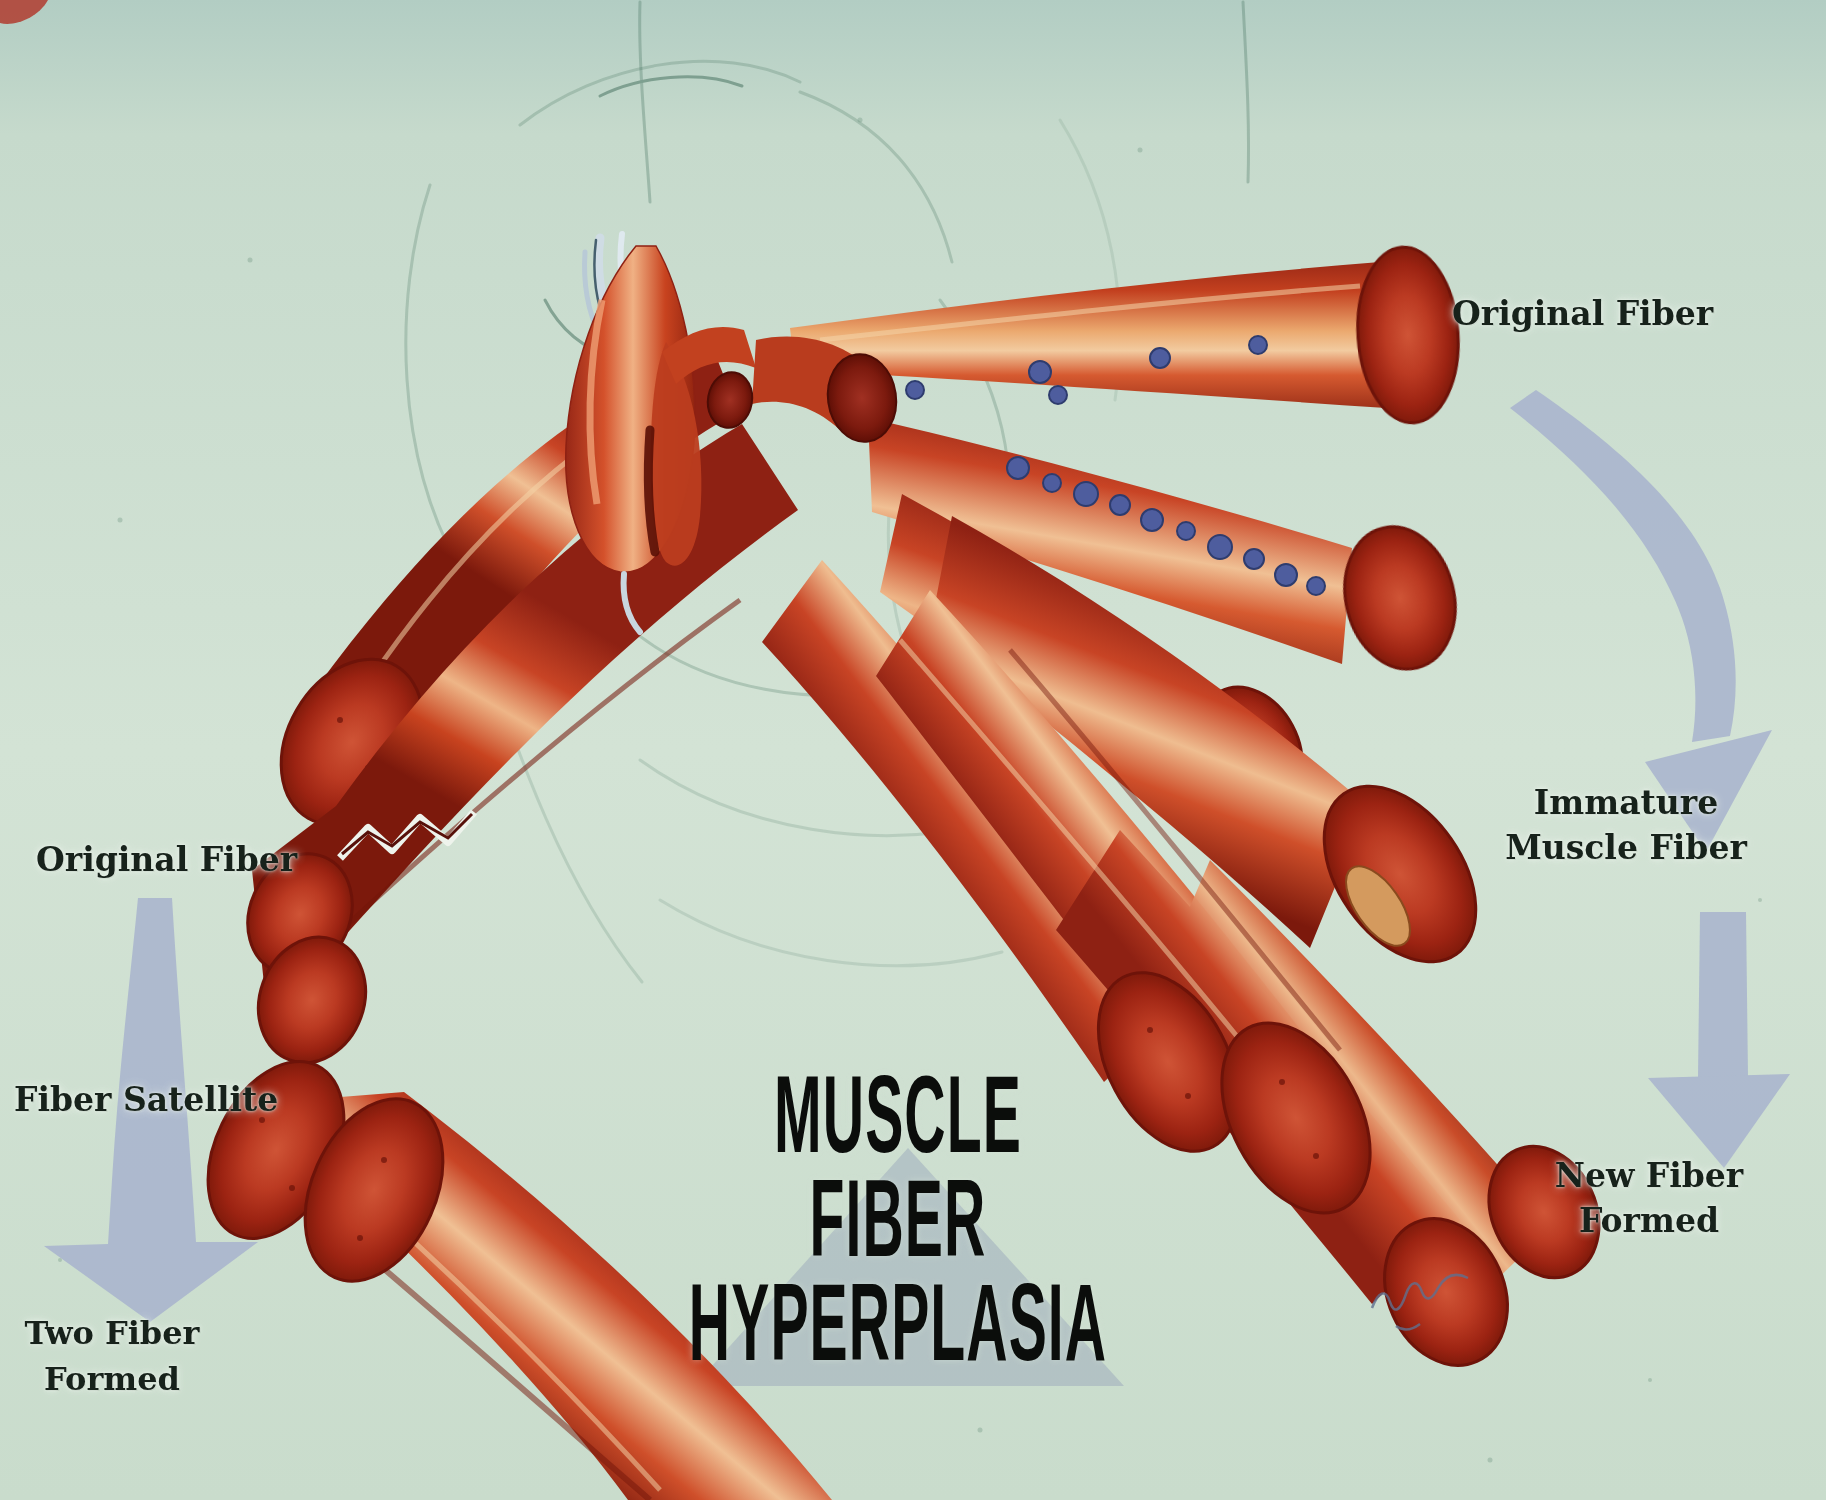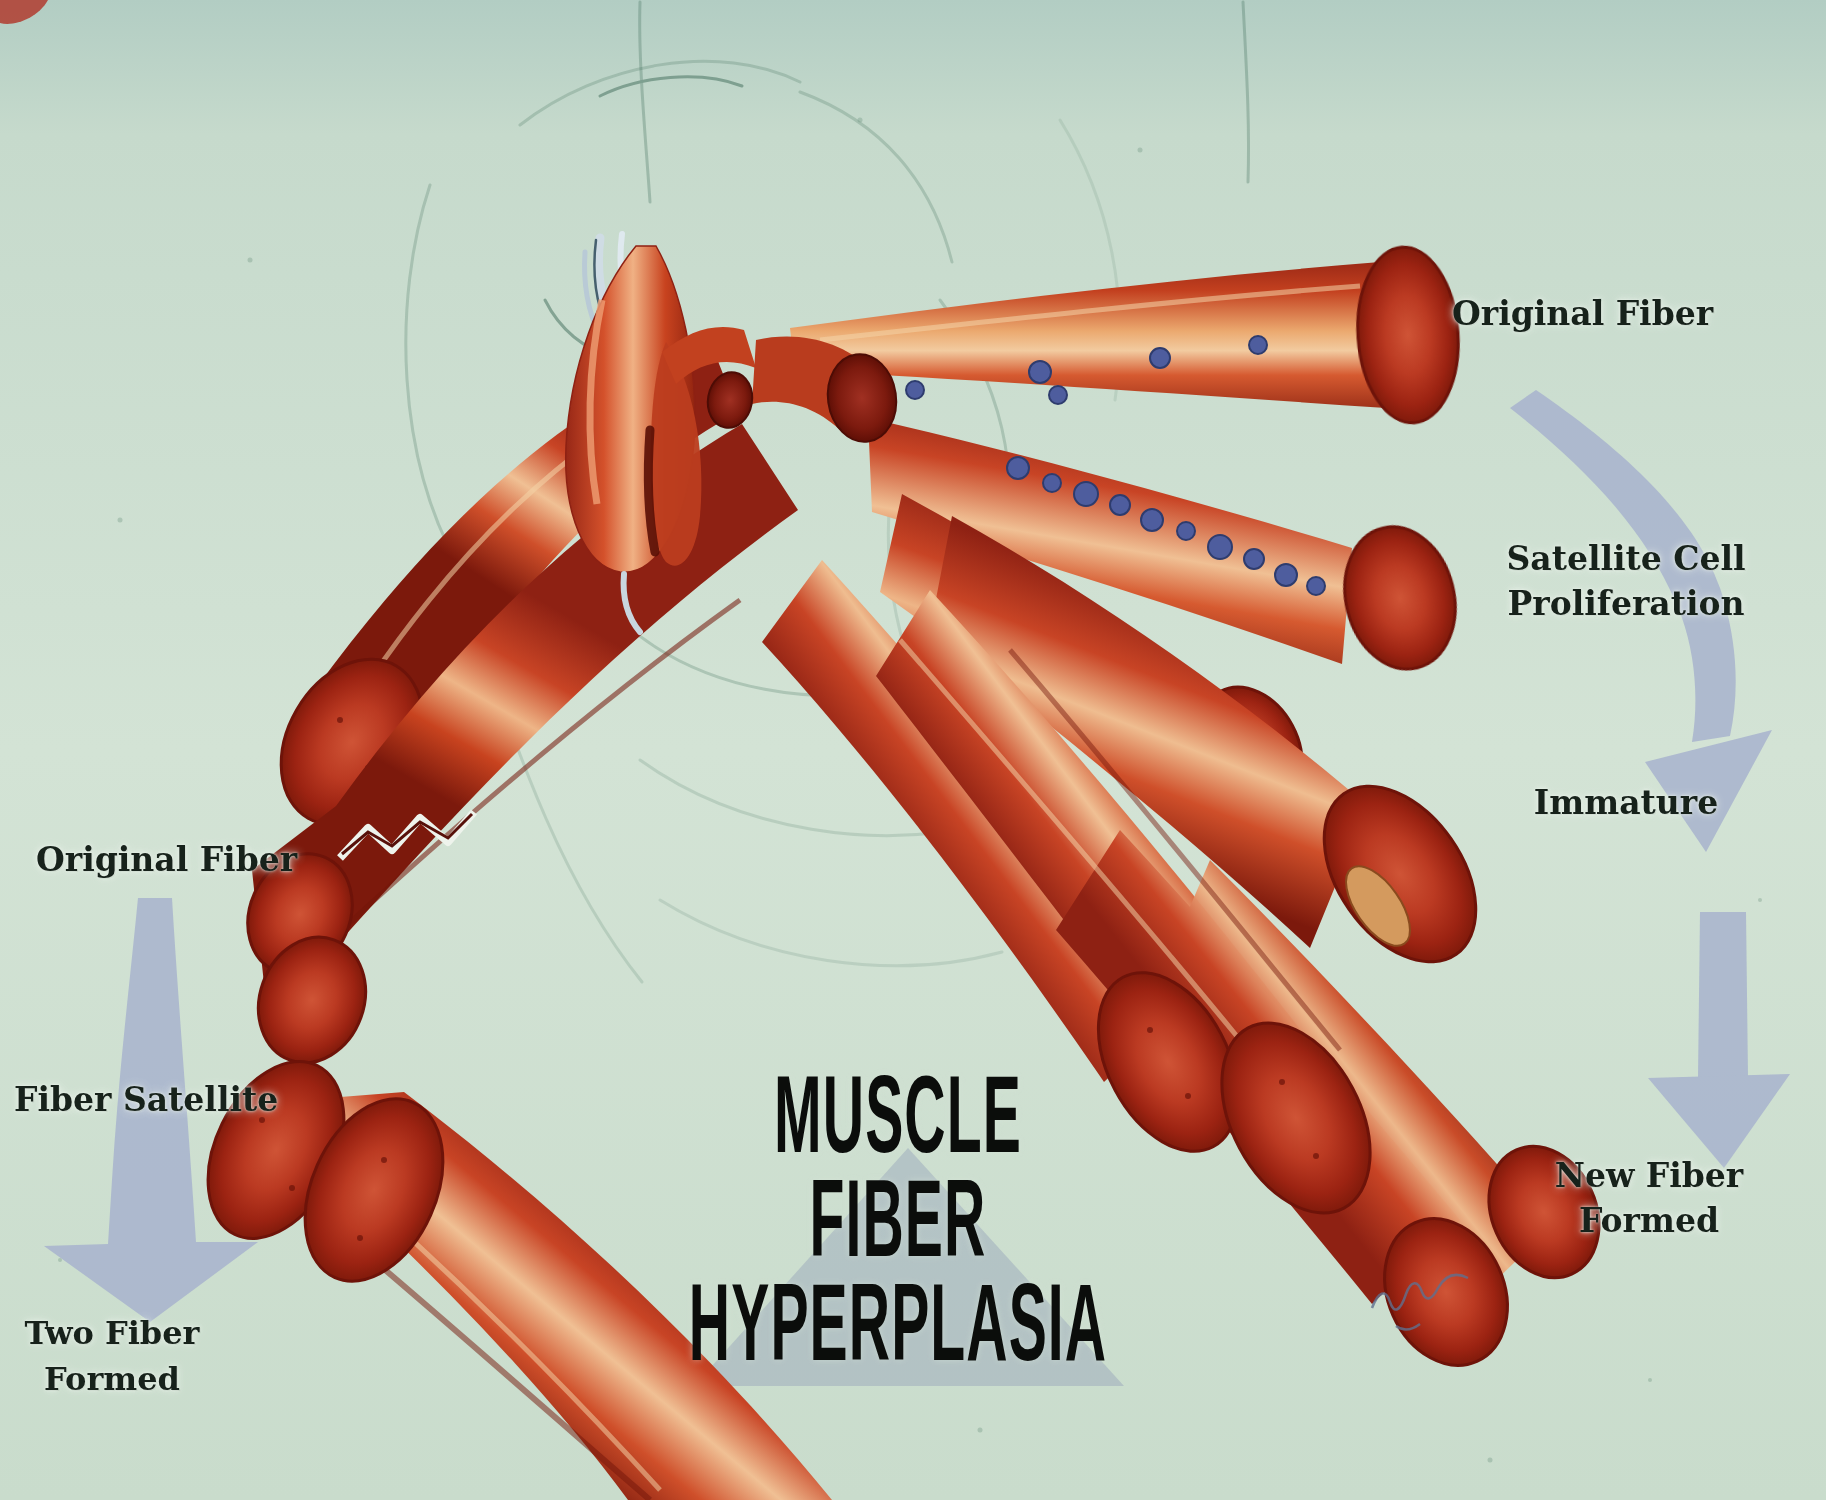--- a/index.html
+++ b/index.html
@@ -317,27 +317,24 @@
   <g fill="none" stroke="#60708f" stroke-width="2.5" opacity="0.8">
     <path d="M1372,1308 c6,-16 14,-20 18,-6 c4,12 10,10 16,-8 c5,-14 12,-14 16,-2 c4,10 10,8 16,-4 c8,-14 18,-16 30,-10"></path>
     <path d="M1396,1326 c8,6 16,4 24,-2"></path>
   </g>
 </svg>
 
 <div class="lbl" style="left:1452px; top:294px;">
   <span class="line">Original Fiber</span>
 </div>
 
-<div class="lbl center lbl-satellite" style="left:1488px; top:536px;">
-  <span class="line">Satellite Cell</span>
-  <span class="line">Proliferation</span>
-</div>
 
 <div class="lbl center lbl-immature" style="left:1488px; top:780px;">
   <span class="line">Immature</span>
+  <span class="line">Muscle Fiber</span>
 </div>
 
 <div class="lbl center lbl-newfiber" style="left:1524px; top:1116px;">
   <span class="line">New Fiber</span>
   <span class="line">Formed</span>
 </div>
 
 <div class="lbl" style="left:36px; top:840px;">
   <span class="line">Original Fiber</span>
 </div>

